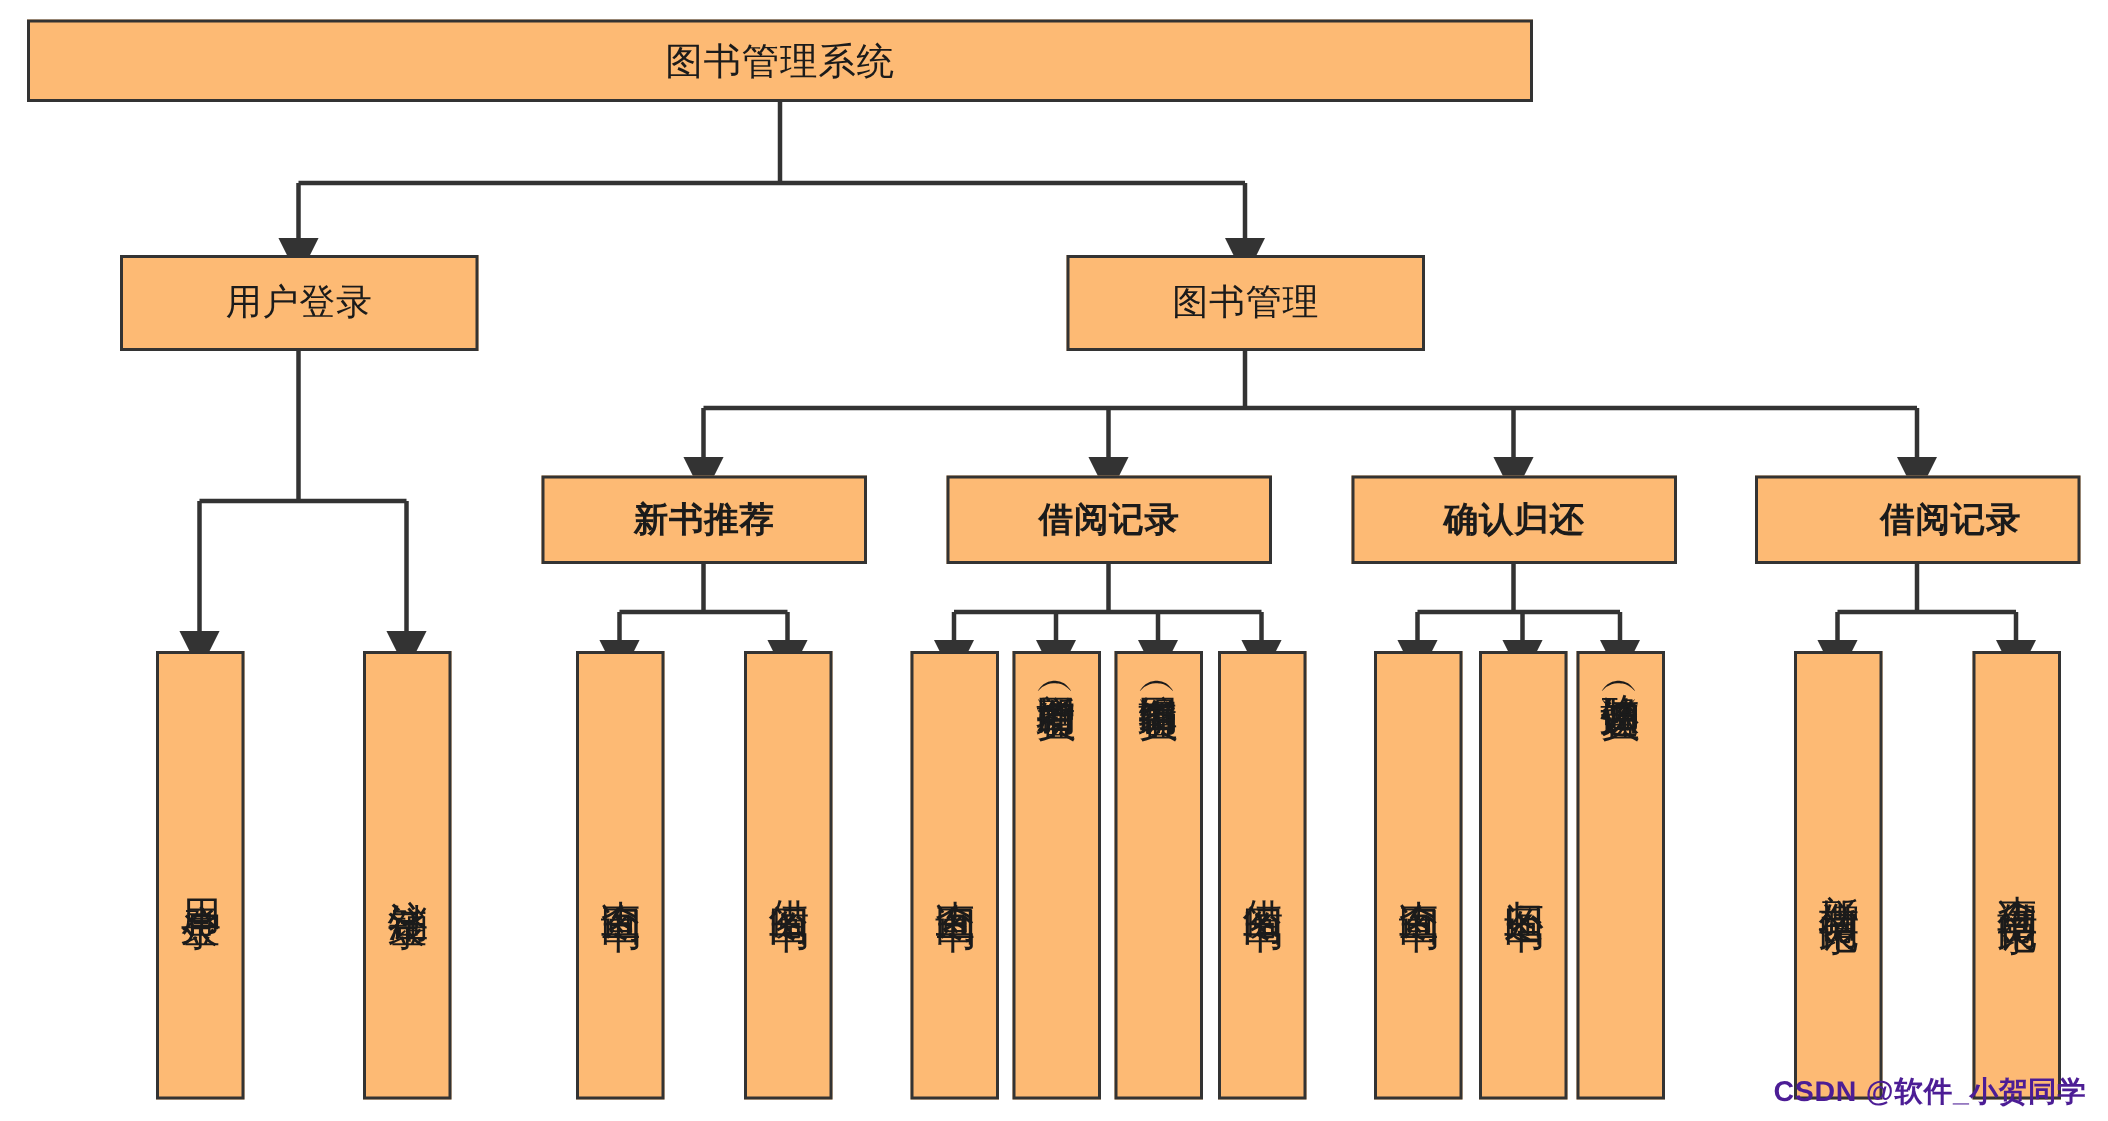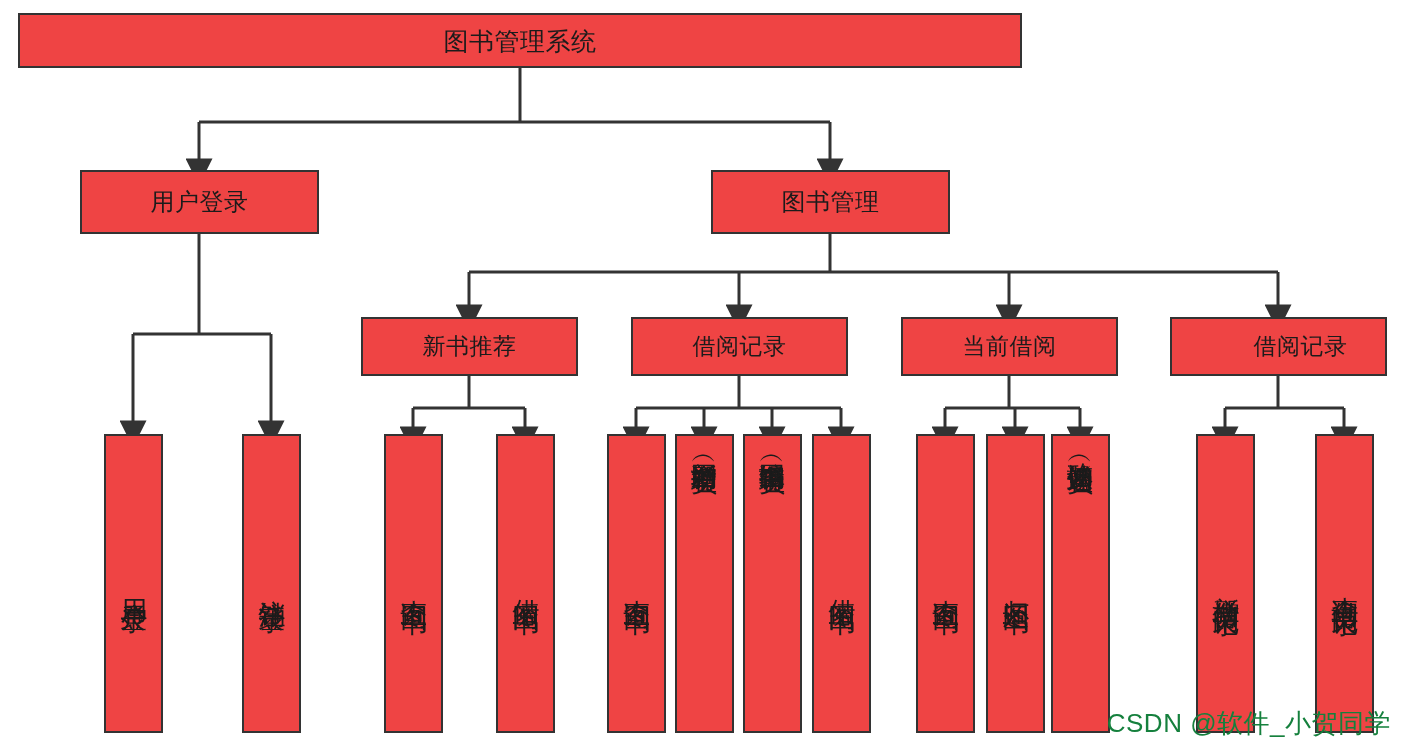--- a/index.html
+++ b/index.html
@@ -20,21 +20,21 @@
   #edges {
     position: absolute;
     left: 0;
     top: 0;
     width: 1405px;
     height: 747px;
   }
   .node {
     position: absolute;
     box-sizing: border-box;
-    background: #ef4444;
+    background: #fdba74;
     border: 2.5px solid #333333;
     display: flex;
     align-items: center;
     justify-content: center;
     color: #1b1b1b;
     z-index: 2;
   }
   .node-label {
     display: block;
     line-height: 1.12;
@@ -42,20 +42,21 @@
     white-space: nowrap;
   }
   .node.root .node-label {
     font-size: 25px;
   }
   .node.level1 .node-label {
     font-size: 24px;
   }
   .node.level2 .node-label {
     font-size: 23px;
+    font-weight: bold;
   }
   .node.leaf {
     align-items: flex-start;
     padding-top: 6px;
   }
   .node.leaf .node-label {
     writing-mode: vertical-rl;
     text-orientation: upright;
     font-size: 27px;
     line-height: 1.0;
@@ -67,25 +68,26 @@
     padding-top: 0;
   }
   .node.leaf.tight .node-label {
     letter-spacing: 1px;
     font-size: 26px;
   }
   #watermark {
     position: absolute;
     right: 14px;
     bottom: 6px;
-    font-size: 26px;
-    color: #15803d;
+    font-size: 19px;
+    color: #4c1d95;
     letter-spacing: 0.5px;
     z-index: 5;
     white-space: nowrap;
+    font-weight: bold;
   }
 </style>
 </head>
 <body>
 
 <div id="canvas">
 
   <svg id="edges" viewBox="0 0 1405 747">
     <defs>
       <marker id="arrow" markerWidth="9" markerHeight="9" refX="1.2" refY="4.5" orient="auto" markerUnits="strokeWidth">
@@ -147,21 +149,21 @@
     <span class="node-label">图书管理</span>
   </div>
 
   <div class="node level2" style="left:361px; top:317px; width:217px; height:59px;">
     <span class="node-label">新书推荐</span>
   </div>
   <div class="node level2" style="left:631px; top:317px; width:217px; height:59px;">
     <span class="node-label">借阅记录</span>
   </div>
   <div class="node level2" style="left:901px; top:317px; width:217px; height:59px;">
-    <span class="node-label">当前借阅</span>
+    <span class="node-label">确认归还</span>
   </div>
   <div class="node level2" style="left:1170px; top:317px; width:217px; height:59px;padding-left:44px;">
     <span class="node-label">借阅记录</span>
   </div>
 
   <div class="node leaf short-label" style="left:104px; top:434px; width:59px; height:299px;">
     <span class="node-label">用户登录</span>
   </div>
   <div class="node leaf short-label" style="left:242px; top:434px; width:59px; height:299px;">
     <span class="node-label">注销登录</span>

